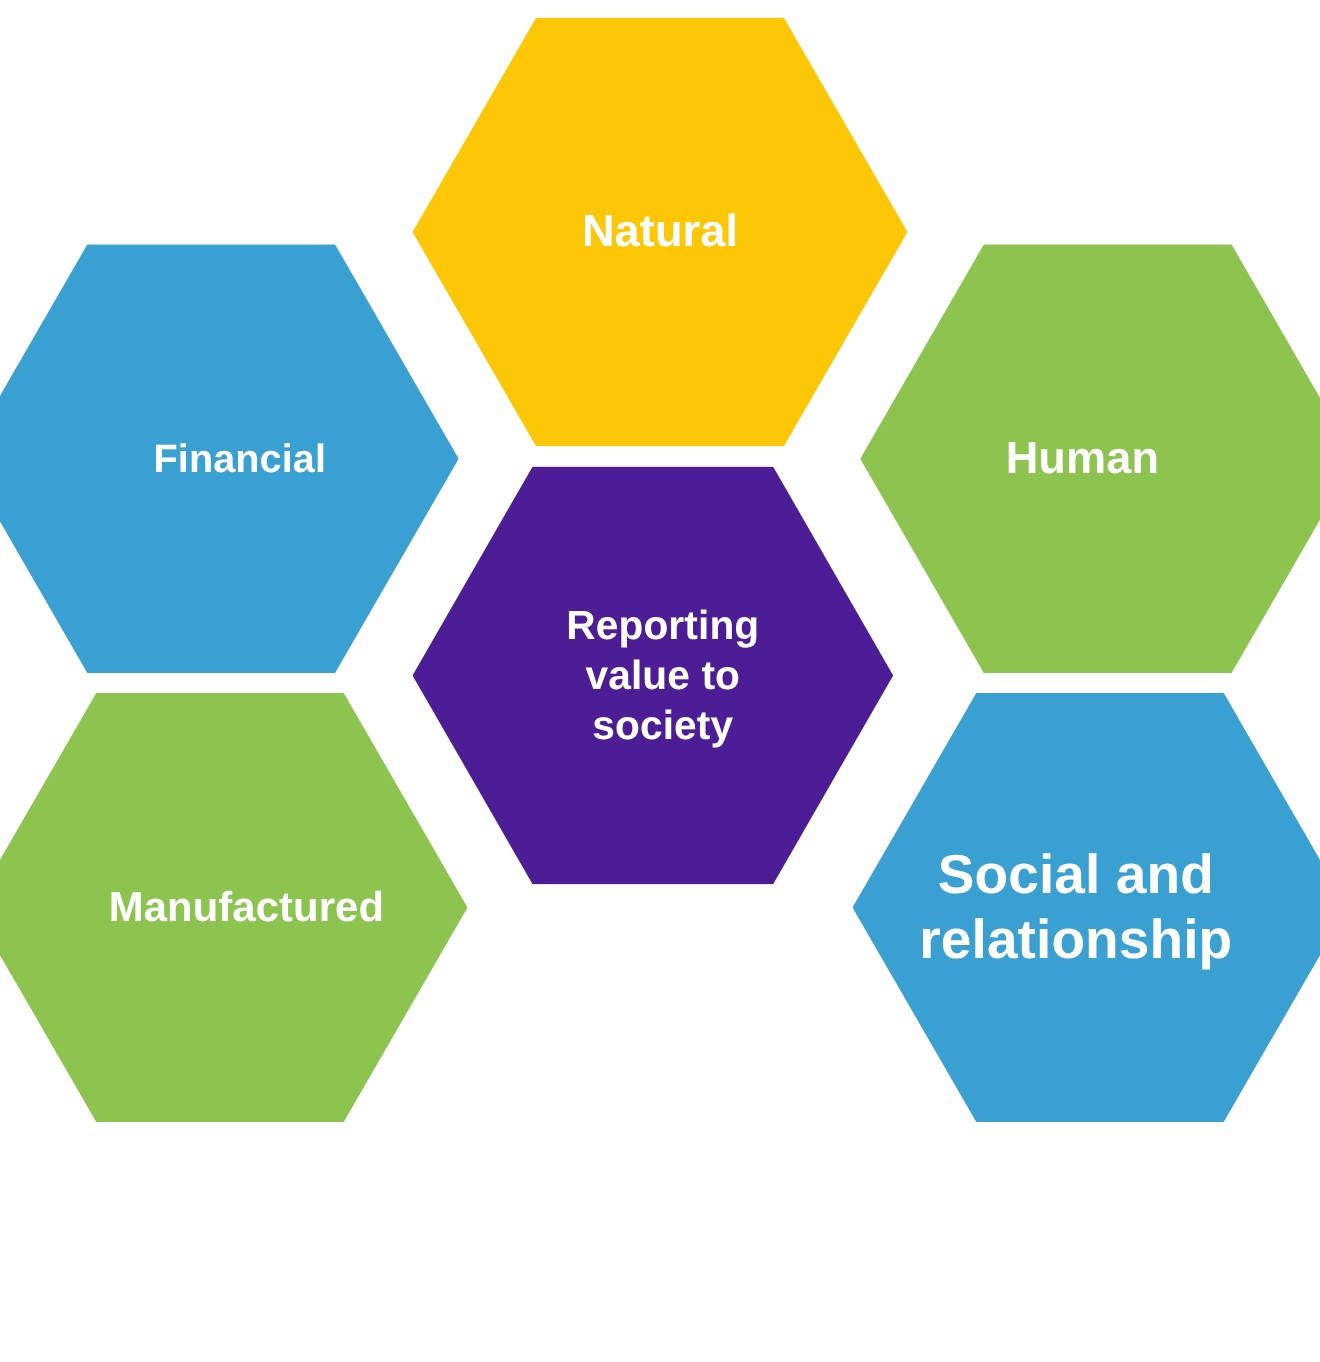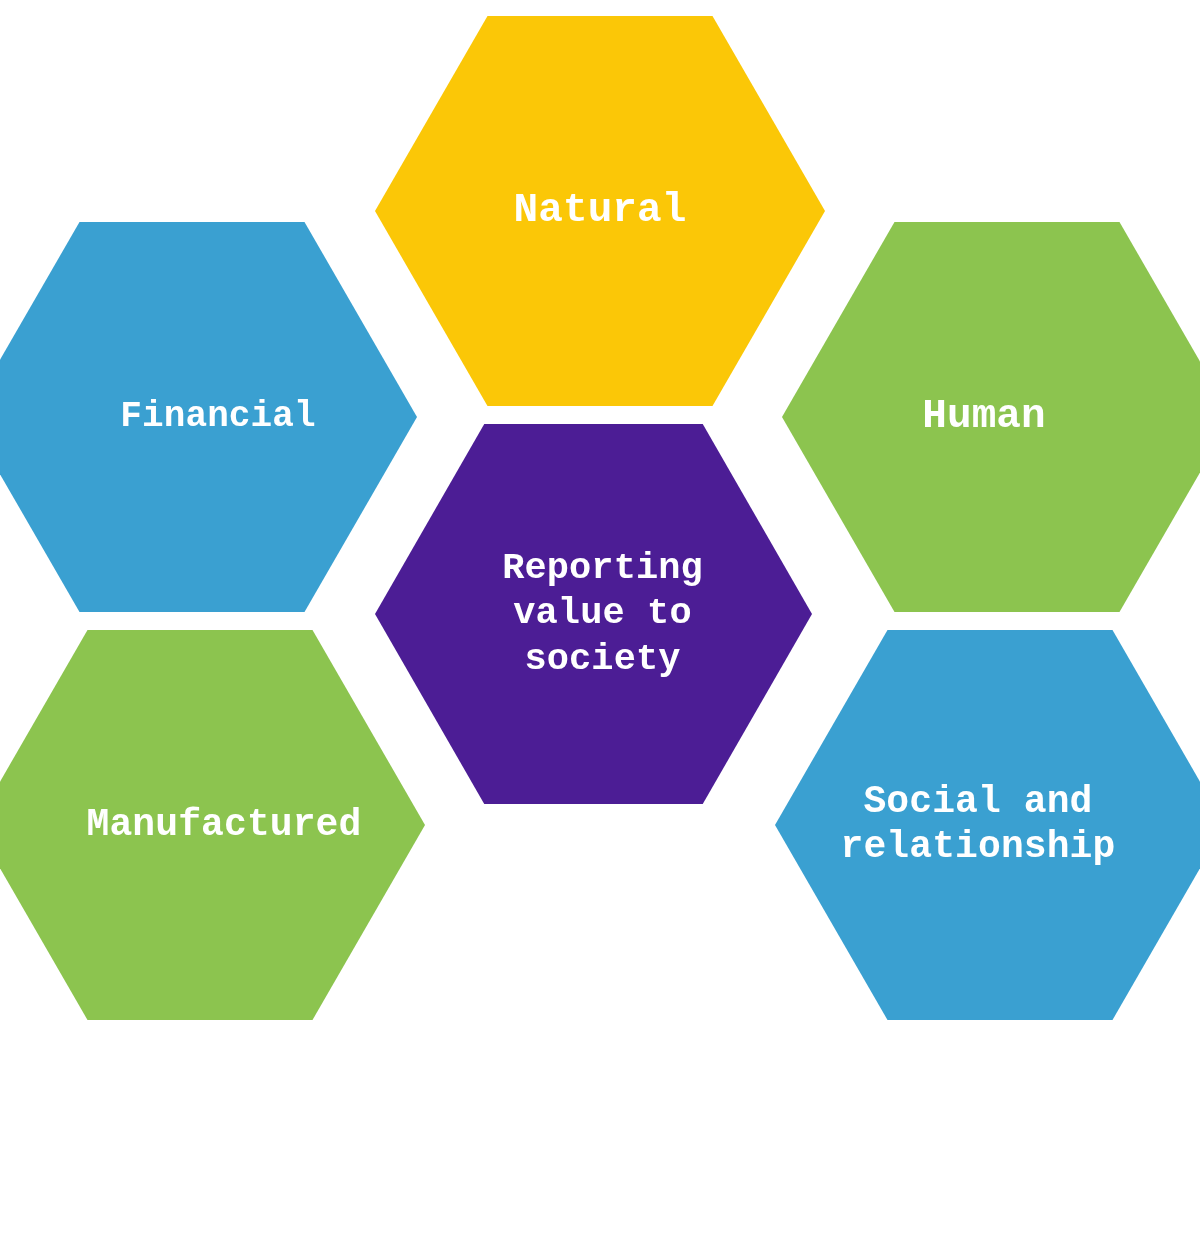--- a/index.html
+++ b/index.html
@@ -21,21 +21,20 @@
     background: #ffffff;
   }
   .hex {
     position: absolute;
     display: flex;
     align-items: center;
     justify-content: center;
     box-sizing: border-box;
     -webkit-clip-path: polygon(25% 0%, 75% 0%, 100% 50%, 75% 100%, 25% 100%, 0% 50%);
     clip-path: polygon(25% 0%, 75% 0%, 100% 50%, 75% 100%, 25% 100%, 0% 50%);
-    font-family: Liberation Mono, monospace;
   }
   .hex-label {
     color: #ffffff;
     font-weight: bold;
     text-align: center;
     line-height: 1.12;
     letter-spacing: 0.1px;
     white-space: pre-line;
     user-select: none;
   }
@@ -62,21 +61,21 @@
   .hex-intellectual {
     left: 375px;  top: 834px;  width: 450px; height: 392px;
   }
 
   
   .hex-natural   .hex-label { font-size: 41px; transform: translate(0px, 0px); }
   .hex-financial .hex-label { font-size: 36px; transform: translate(26px, 0px); }
   .hex-human     .hex-label { font-size: 41px; transform: translate(-23px, 0px); }
   .hex-center    .hex-label { font-size: 37px; line-height: 1.22; transform: translate(9px, 0px); }
   .hex-manufactured .hex-label { font-size: 38px; transform: translate(24px, 0px); }
-  .hex-social    .hex-label { font-size: 38px; line-height: 1.18; transform: translate(-22px, 0px); }
+  .hex-social    .hex-label { font-size: 50px; line-height: 1.18; transform: translate(-22px, 0px); }
   .hex-intellectual .hex-label { font-size: 41px; transform: translate(0px, -6px); }
 </style>
 </head>
 <body style="background: rgb(255, 255, 255);">
 
 <div id="diagram">
 
   <div class="hex hex-natural" style="background: rgb(251, 199, 7);">
     <span class="hex-label">Natural</span>
   </div>

